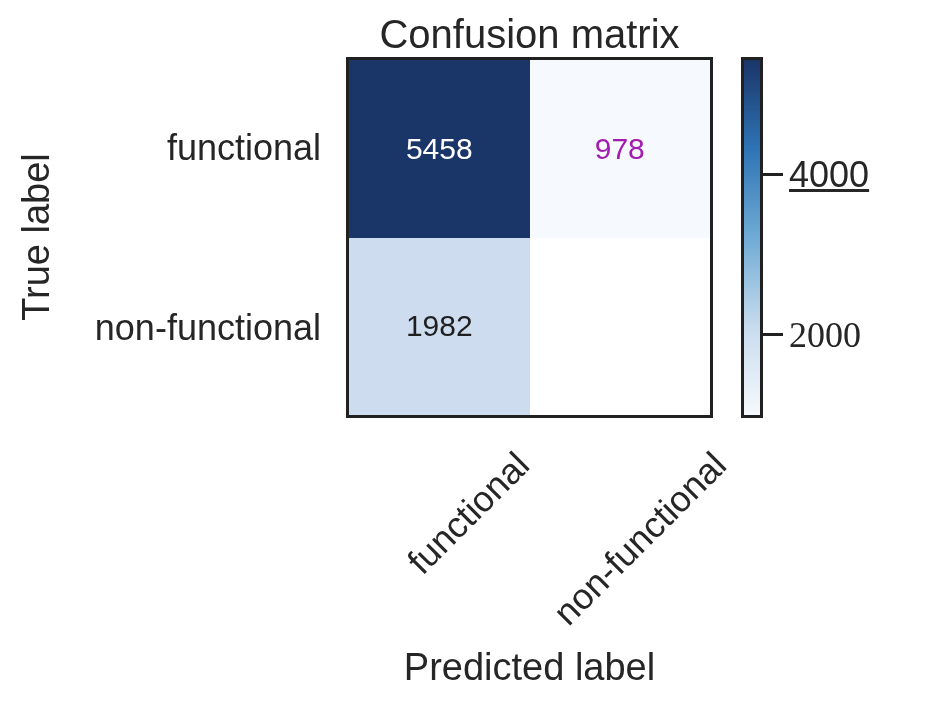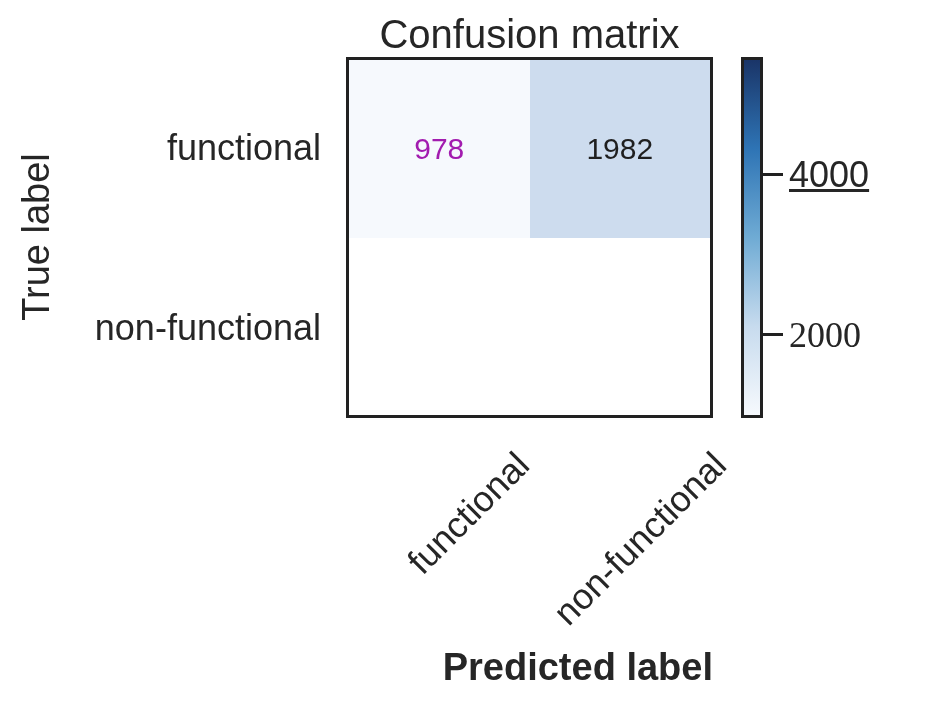--- a/index.html
+++ b/index.html
@@ -71,24 +71,23 @@
     transform-origin: 100% 0;
     transform: rotate(-45deg);
   }
   .xtick-0 { right: 418px; }
   .xtick-1 { right: 221px; }
   .x-axis-label {
     position: absolute;
     left: 346px;
     top: 646px;
     width: 367px;
-    text-align: right;
+    text-align: center;
     font-size: 38px;
     white-space: nowrap;
-    font-weight: bold;
   }
   .colorbar {
     position: absolute;
     left: 741px;
     top: 57px;
     width: 22px;
     height: 361px;
     box-sizing: border-box;
     border: 3px solid #212121;
   }
@@ -121,20 +120,23 @@
 <div class="figure">
 
   <div class="chart-title">Confusion matrix</div>
 
   <div class="y-axis-label">True label</div>
 
   <div class="ytick ytick-0">functional</div>
   <div class="ytick ytick-1">non-functional</div>
 
   <div class="heatmap">
+    <div class="cell" style="background-color: rgb(26, 53, 104); color: rgb(255, 255, 255);">
+      <span>5458</span>
+    </div>
     <div class="cell" style="background-color: rgb(246, 249, 253); color: #a21caf;">
       <span>978</span>
     </div>
     <div class="cell" style="background-color: rgb(205, 220, 238); color: rgb(31, 31, 31);">
       <span>1982</span>
     </div>
   </div>
 
   <div class="xtick xtick-0">functional</div>
   <div class="xtick xtick-1">non-functional</div>

